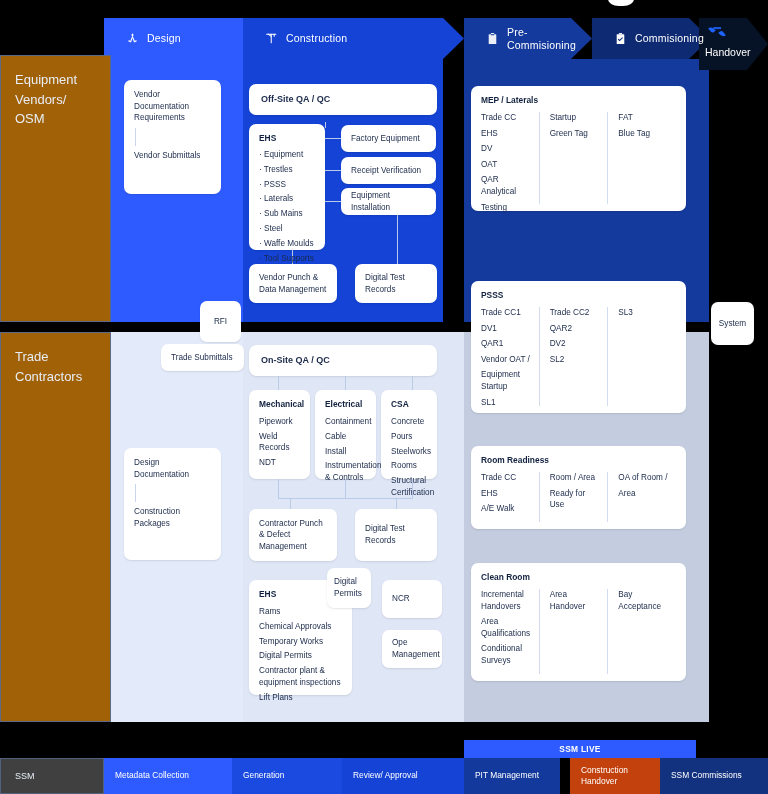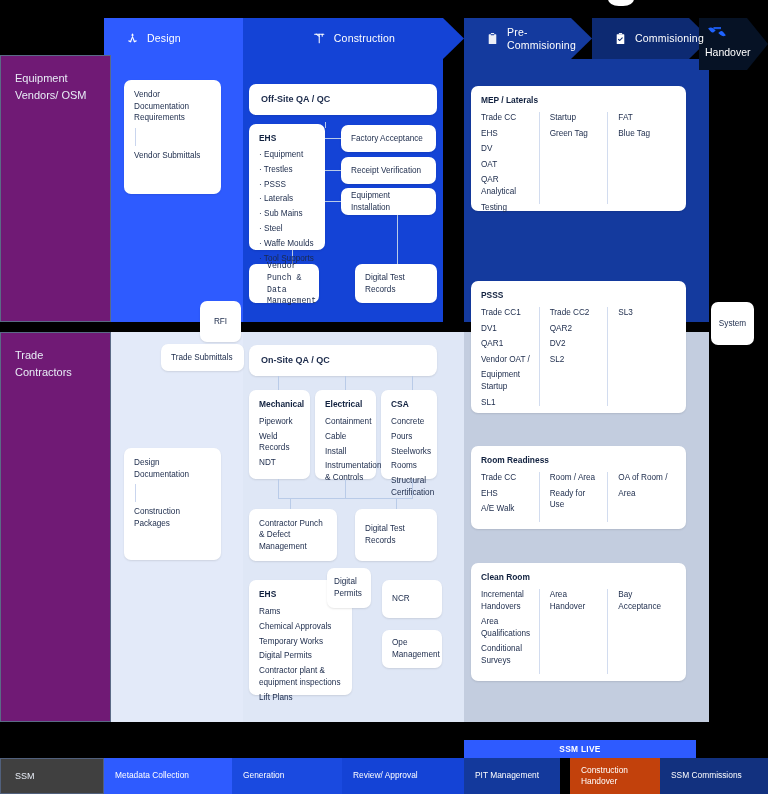--- a/index.html
+++ b/index.html
@@ -24,24 +24,24 @@
     padding: 9px 10px;
     box-shadow: 0 1px 2px rgba(0,0,0,.10);
   }
   .card-title { font-weight: bold; font-size: 8.4px; color: #11213f; }
   .card.center { display:flex; align-items:center; }
   .card.bold { font-weight: bold; font-size: 9px; }
 
   
   .side-box {
     position: absolute;
-    background: #701a75;
+    background: #a16207;
     border: 1px solid #5b6a86;
     color: #e8edf6;
-    font-size: 11px;
+    font-size: 13px;
     line-height: 1.5;
     padding: 14px 14px;
   }
 
   
   #header-band { position:absolute; left:0; top:0; width:768px; height:60px; background:#000; }
 
   .tab {
     position: absolute;
     height: 41px;
@@ -137,21 +137,21 @@
 
 <div class="tab" style="left:104px; top:18px; width:151px;">
   <span class="ico">
     <svg viewBox="0 0 24 24" width="13" height="13" fill="#fff">
       <path d="M12 2.2 9.6 6.1l2 1.2-3.9 9.1-2.5-1.5-1.1 2 4.6 2.7 1.2-2.2L12 11l2.1 6.4 1.2 2.2 4.6-2.7-1.1-2-2.5 1.5-3.9-9.1 2-1.2z"></path>
     </svg>
   </span>
   <span class="lbl">Design</span>
 </div>
 
-<div class="tab" style="left:243px; top:18px; width:200px;justify-content:center;">
+<div class="tab" style="left:243px; top:18px; width:200px;">
   <span class="ico">
     <svg viewBox="0 0 24 24" width="13" height="13" fill="none" stroke="#fff" stroke-width="1.9" stroke-linecap="round">
       <path d="M3 4h17"></path>
         <path d="M11.5 4v16"></path>
         <path d="M6 4l5.5 4"></path>
         <path d="M17 4v4"></path>
     </svg>
   </span>
   <span class="lbl">Construction</span>
 </div>
@@ -239,30 +239,30 @@
       <p class="b">PSSS</p>
       <p class="b">Laterals</p>
       <p class="b">Sub Mains</p>
       <p class="b">Steel</p>
       <p class="b">Waffe Moulds</p>
       <p class="b">Tool Supports</p>
     </div>
 </div>
 
 <div class="card center" style="left:341px; top:125px; width:95px; height:27px; padding:0 10px;">
-  <span>Factory Acceptance</span>
+  <span>Factory Equipment</span>
 </div>
 <div class="card center" style="left:341px; top:157px; width:95px; height:27px; padding:0 10px;">
   <span>Receipt Verification</span>
 </div>
 <div class="card center" style="left:341px; top:188px; width:95px; height:27px; padding:0 10px;">
   <span>Equipment Installation</span>
 </div>
 
-<div class="card center" style="left:249px; top:264px; width:70px; height:39px; padding:0 18px;font-family:Liberation Mono, monospace;">
+<div class="card center" style="left:249px; top:264px; width:88px; height:39px; padding:0 10px;">
   <span>Vendor Punch &amp; Data Management</span>
 </div>
 <div class="card center" style="left:355px; top:264px; width:82px; height:39px; padding:0 10px;">
   <span>Digital Test Records</span>
 </div>
 
 <div class="card center bold" style="left:249px; top:345px; width:188px; height:31px; padding:0 12px;border-radius:8px;">
   <span>On-Site QA / QC</span>
 </div>
 

